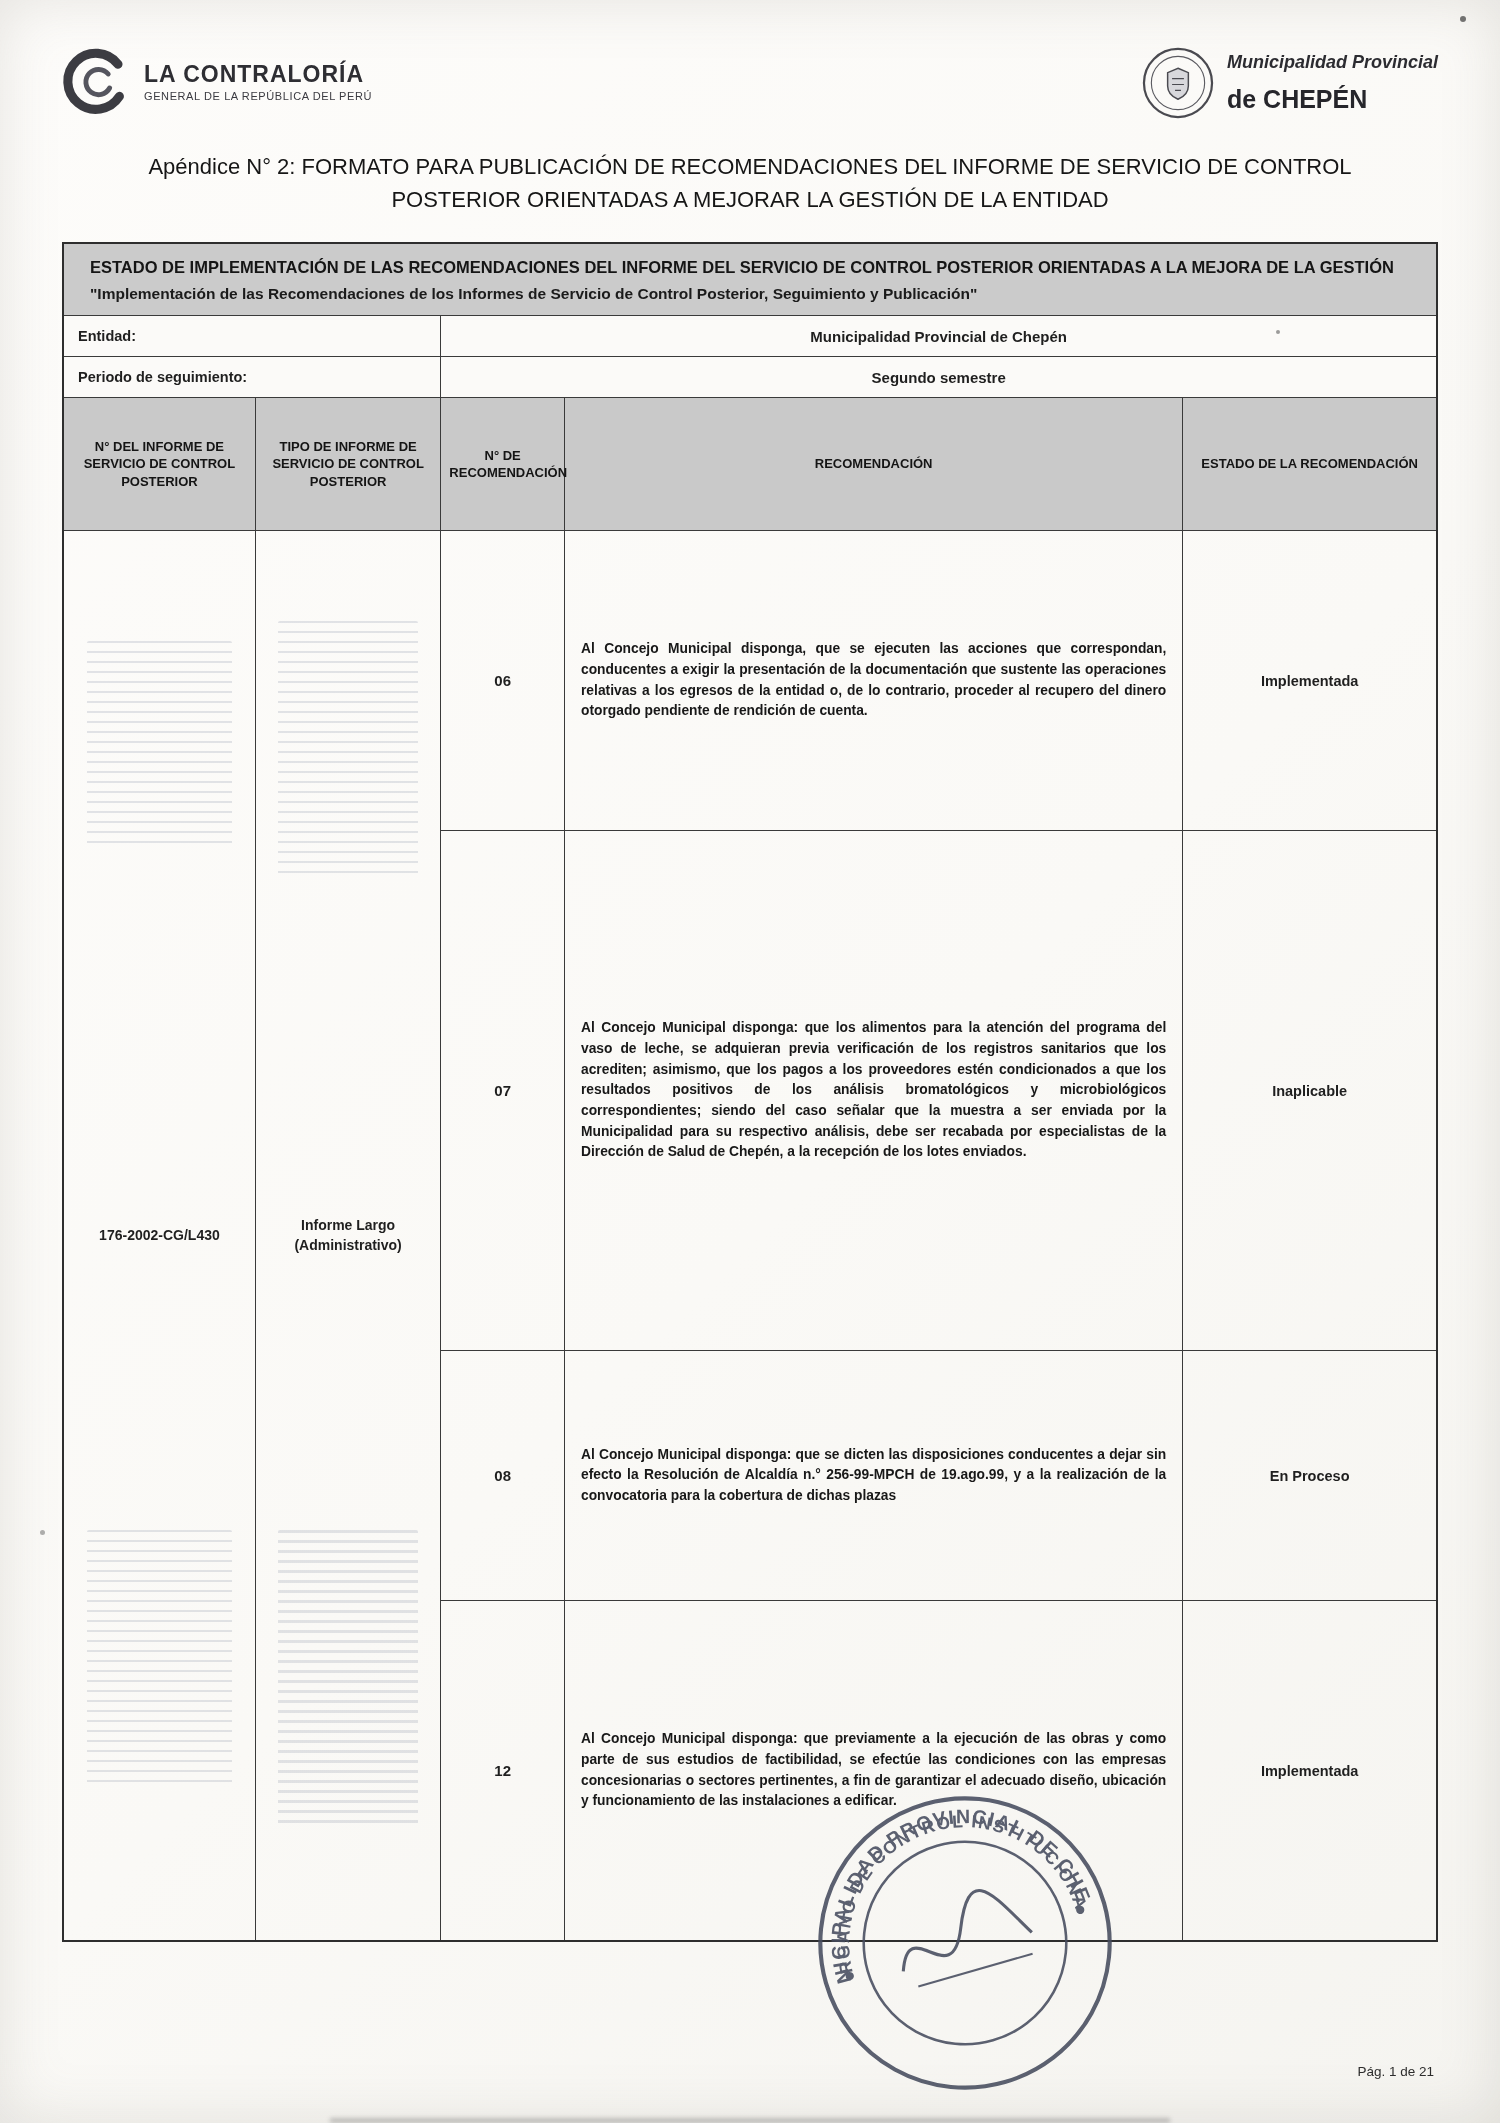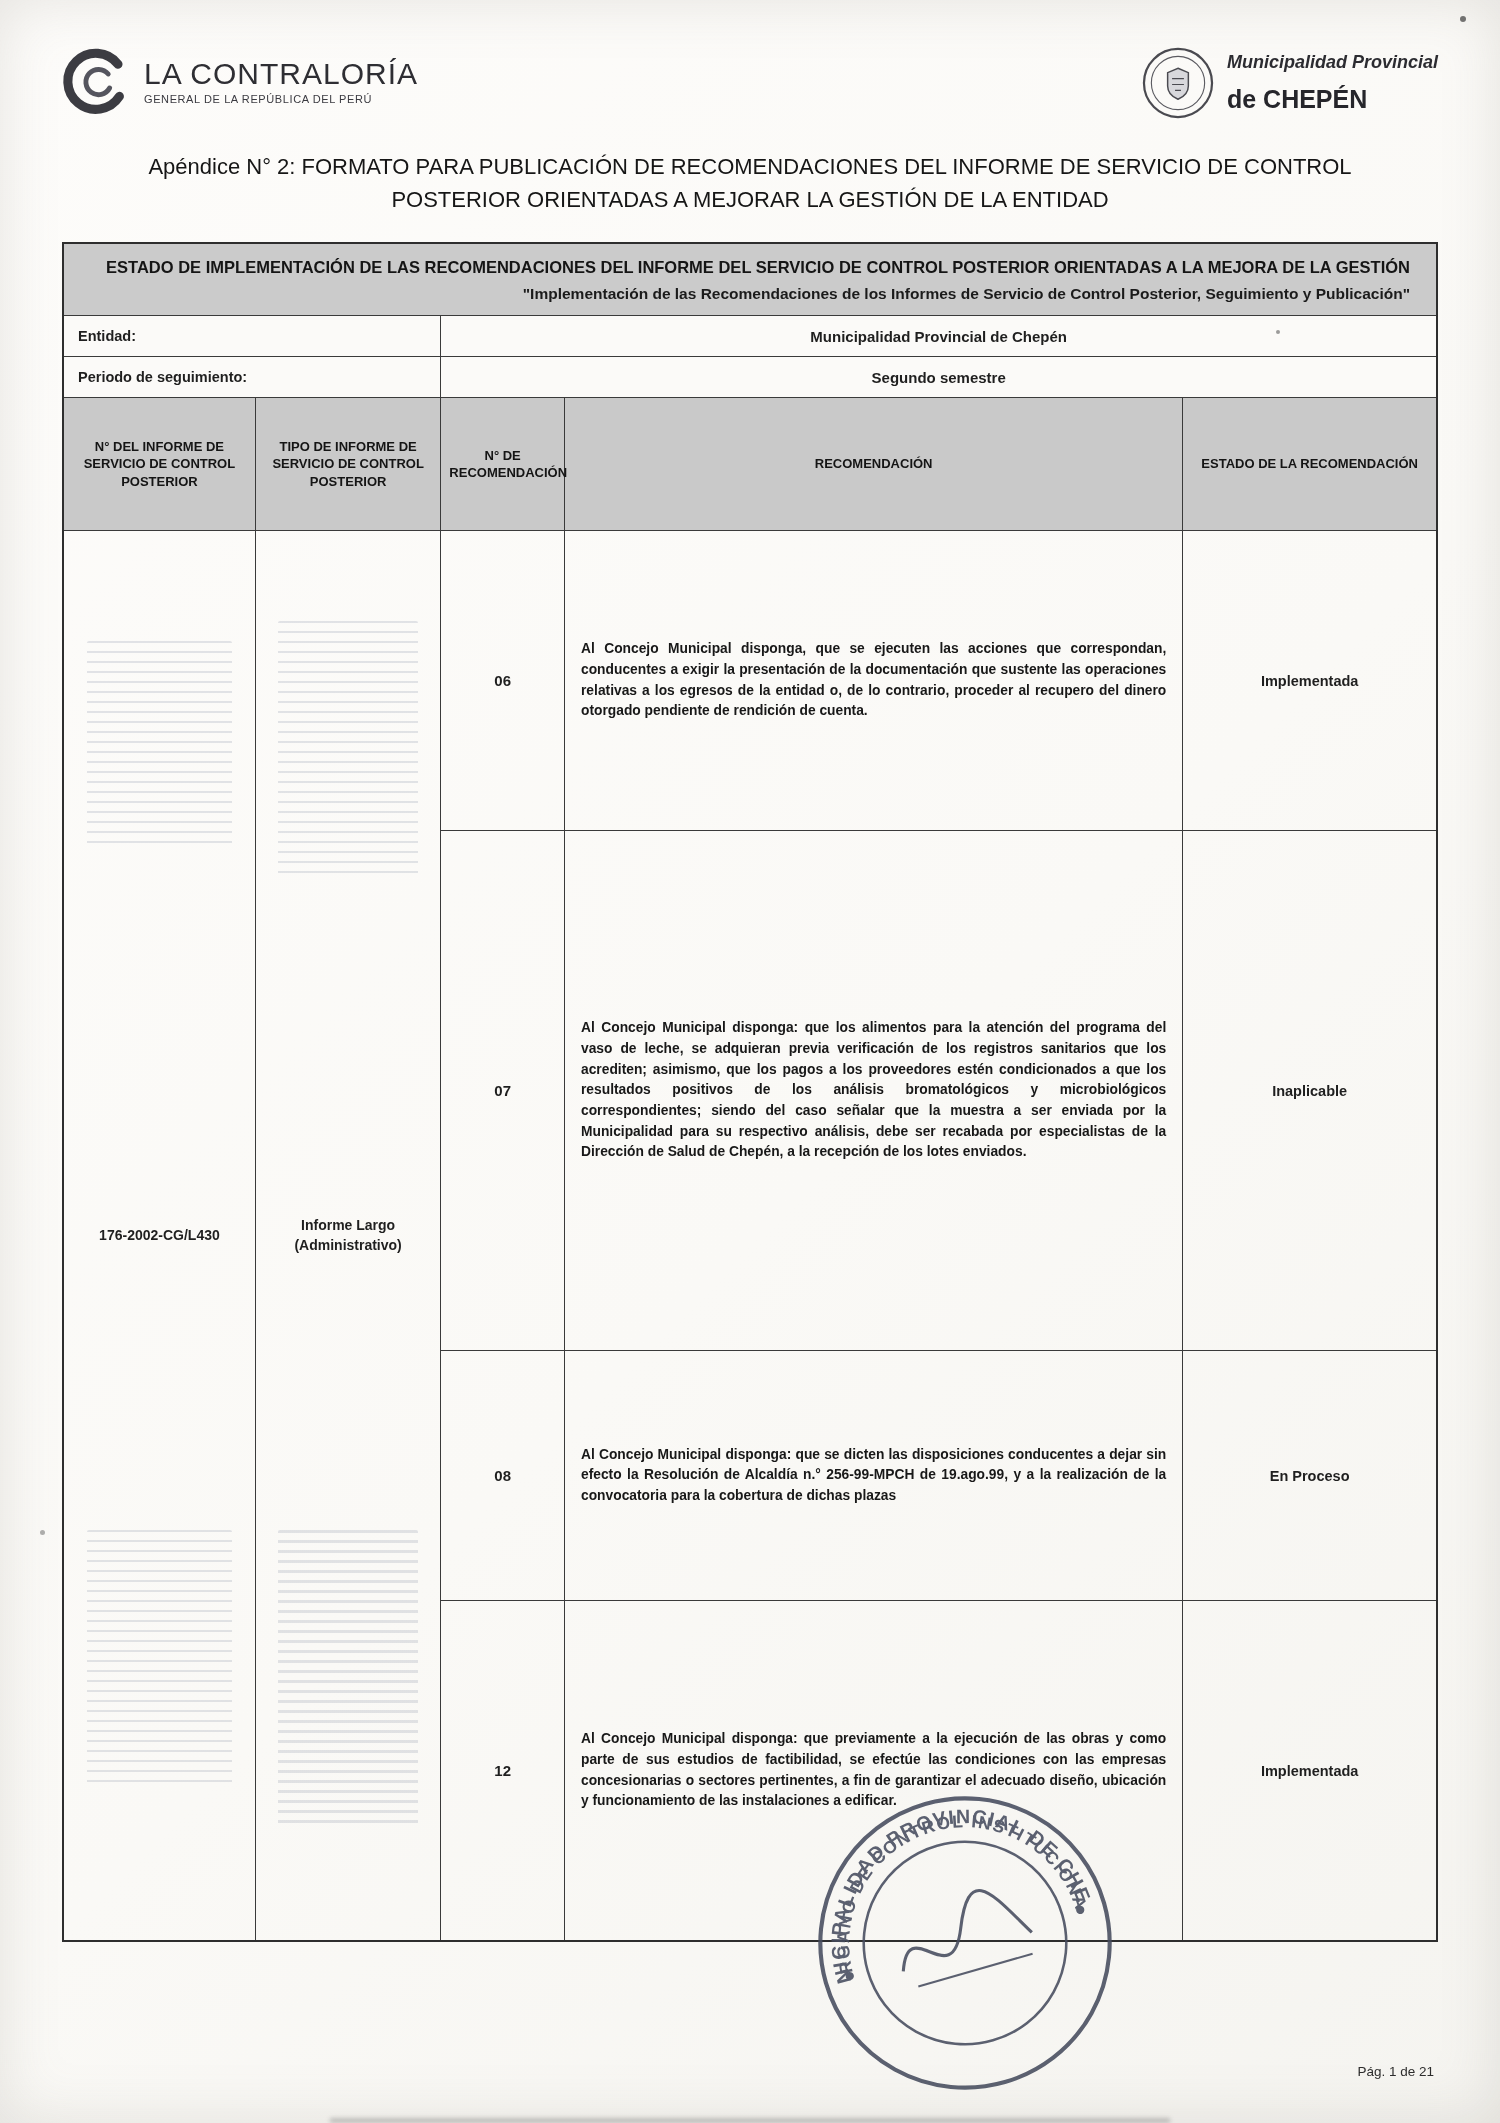--- a/index.html
+++ b/index.html
@@ -11,39 +11,39 @@
     font-family:"Liberation Sans", sans-serif;
     color:#1f1f1f;
     overflow:hidden;
     box-shadow:inset 0 0 60px rgba(120,115,105,.18);
   }
   .inner{padding:46px 62px 0 62px;}
 
   
   .letterhead{display:flex;justify-content:space-between;align-items:flex-start;}
   .org{display:flex;align-items:center;gap:12px;}
-  .org-left-text .name{font-size:30px;font-weight:normal;letter-spacing:1px;color:#2e2e33;}
+  .org-left-text .name{font-size:23px;font-weight:bold;letter-spacing:1px;color:#2e2e33;}
   .org-left-text .sub{font-size:11px;letter-spacing:.6px;color:#3a3a40;margin-top:2px;}
   .org-right-text .l1{font-size:18px;font-weight:bold;font-style:italic;color:#2c2c31;}
   .org-right-text .l2{font-size:25px;font-weight:bold;color:#26262b;margin-top:12px;}
 
   
   .doc-title{
     margin:30px auto 0 auto;max-width:1330px;
     text-align:center;font-weight:normal;font-size:22px;line-height:1.5;color:#161616;
   }
 
   
   table.rec-table{
     width:100%;margin-top:26px;border-collapse:collapse;
     border:2.5px solid #2e2e2e;table-layout:fixed;
   }
   .rec-table td,.rec-table th{border:1.5px solid #3a3a3a;}
   .band{
-    background:#cbcbcb;text-align:right;font-weight:bold;padding:12px 26px;
+    background:#cbcbcb;text-align:left;font-weight:bold;padding:12px 26px;
   }
   .band .t1{font-size:16.5px;line-height:1.35;color:#151515;}
   .band .t2{font-size:15.5px;margin-top:7px;color:#1b1b1b;}
   .meta-label{
     height:38px;padding-left:14px;font-weight:bold;font-size:14.5px;background:#fbfaf8;
   }
   .meta-value{text-align:center;font-weight:bold;font-size:15px;background:#fbfaf8;}
   th.colhead{
     background:#c9c9c9;font-size:13px;font-weight:bold;text-align:center;
     padding:16px 8px;line-height:1.35;color:#151515;vertical-align:middle;height:100px;

